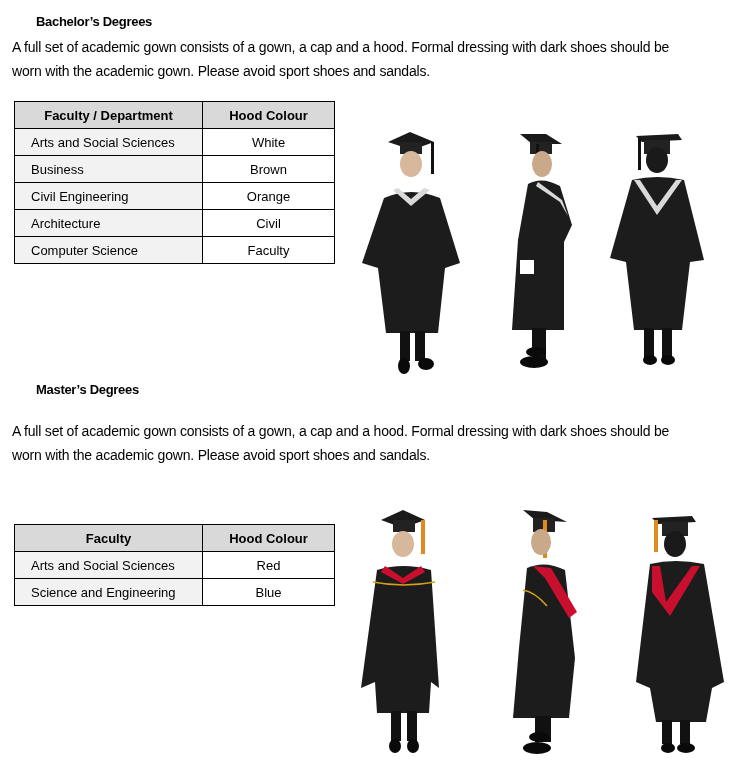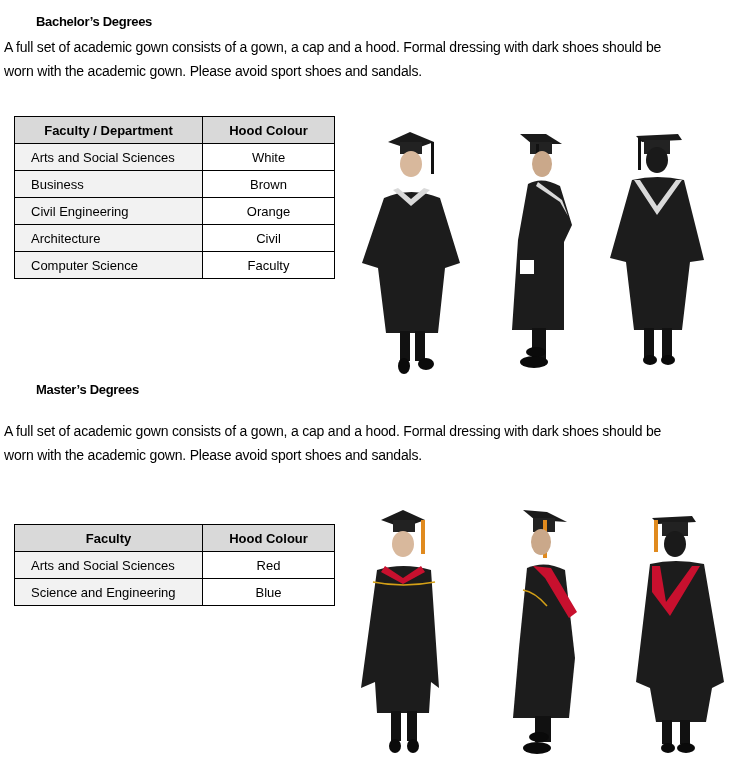--- a/index.html
+++ b/index.html
@@ -1,38 +1,38 @@
 <!DOCTYPE html>
 <html><head>
 <meta charset="utf-8">
 <style>
   html, body { margin:0; padding:0; background:#ffffff; }
   body { width:735px; height:769px; position:relative; overflow:hidden;
          font-family:"Liberation Sans", "DejaVu Sans", sans-serif; color:#000; }
   .heading { position:absolute; left:8px; font-size:13px; font-weight:bold; letter-spacing:-0.3px;padding-left:28px; }
-  .para { position:absolute; left:4px; width:700px; font-size:14px; line-height:24px; letter-spacing:-0.2px; }
+  .para { position:absolute; left:12px; width:700px; font-size:14px; line-height:24px; letter-spacing:-0.2px; }
   table.hood { position:absolute; left:14px; border-collapse:collapse; font-size:13px; }
   table.hood td, table.hood th { border:1px solid #000; height:26px; padding:0; }
   table.hood th { background:#d9d9d9; font-weight:bold; text-align:center; }
   table.hood td.fac { background:#f2f2f2; text-align:left; padding-left:16px; width:171px; }
   table.hood td.col { background:#fff; text-align:center; width:131px; }
   table.hood th.fac { width:179px; }
   table.hood th.col { width:131px; }
   .figure { position:absolute; }
 </style>
 </head>
 <body>
 
 <div class="heading" style="top:14px;">Bachelor’s Degrees</div>
 <div class="para" style="top:35px;">
   <div>A full set of academic gown consists of a gown, a cap and a hood. Formal dressing with dark shoes should be</div>
   <div>worn with the academic gown. Please avoid sport shoes and sandals.</div>
 </div>
 
-<table class="hood" style="top:116px;">
+<table class="hood" style="top:101px;">
   <tbody>
       <tr>
     <th class="fac">Faculty / Department</th>
     <th class="col">Hood Colour</th>
   </tr>
   <tr>
     <td class="fac">Arts and Social Sciences</td>
     <td class="col">White</td>
   </tr>
   <tr>

